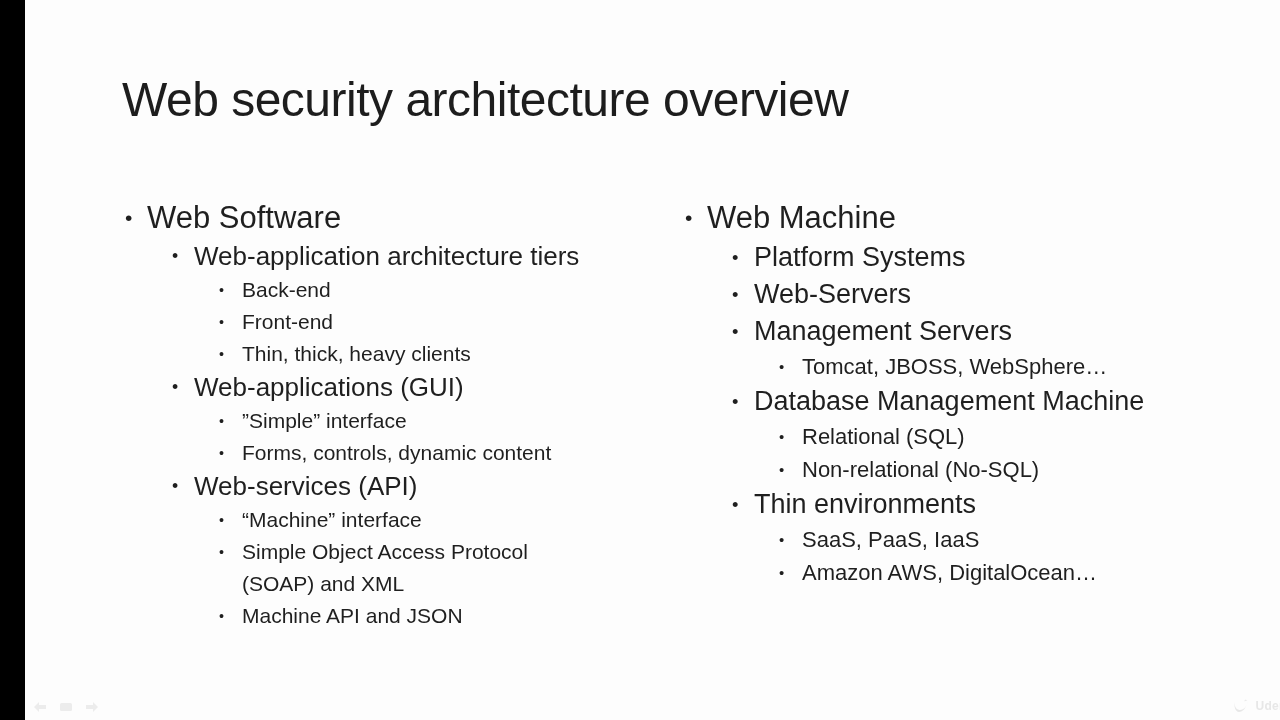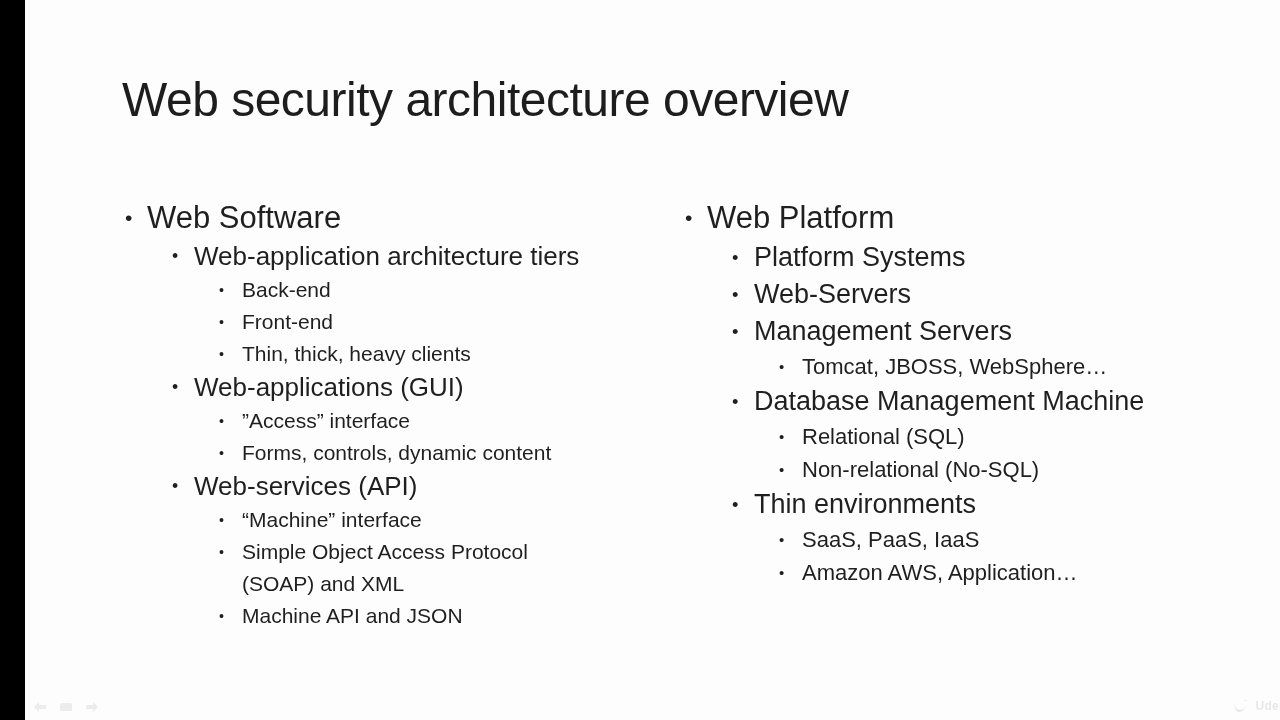--- a/index.html
+++ b/index.html
@@ -128,21 +128,21 @@
       <div class="item l3">
         <span class="bullet">•</span>
         <span class="text">Thin, thick, heavy clients</span>
       </div>
       <div class="item l2">
         <span class="bullet">•</span>
         <span class="text">Web-applications (GUI)</span>
       </div>
       <div class="item l3">
         <span class="bullet">•</span>
-        <span class="text">”Access” interface</span>
+        <span class="text">”Simple” interface</span>
       </div>
       <div class="item l3">
         <span class="bullet">•</span>
         <span class="text">Forms, controls, dynamic content</span>
       </div>
       <div class="item l2">
         <span class="bullet">•</span>
         <span class="text">Web-services (API)</span>
       </div>
       <div class="item l3">
@@ -156,21 +156,21 @@
       </div>
       <div class="item l3">
         <span class="bullet">•</span>
         <span class="text">Machine API and JSON</span>
       </div>
     </div>
 
   <div class="column col-right">
       <div class="item l1">
         <span class="bullet">•</span>
-        <span class="text">Web Platform</span>
+        <span class="text">Web Machine</span>
       </div>
       <div class="item l2">
         <span class="bullet">•</span>
         <span class="text">Platform Systems</span>
       </div>
       <div class="item l2">
         <span class="bullet">•</span>
         <span class="text">Web-Servers</span>
       </div>
       <div class="item l2">
@@ -196,21 +196,21 @@
       <div class="item l2">
         <span class="bullet">•</span>
         <span class="text">Thin environments</span>
       </div>
       <div class="item l3">
         <span class="bullet">•</span>
         <span class="text">SaaS, PaaS, IaaS</span>
       </div>
       <div class="item l3">
         <span class="bullet">•</span>
-        <span class="text">Amazon AWS, Application…</span>
+        <span class="text">Amazon AWS, DigitalOcean…</span>
       </div>
     </div>
 
   <div class="presenter-controls">
     <div class="ctl">
       <svg width="16" height="12" viewBox="0 0 16 12">
         <path d="M7 1 L2 6 L7 11 L7 8 L14 8 L14 4 L7 4 Z" fill="#ececec"></path>
       </svg>
     </div>
     <div class="ctl">

